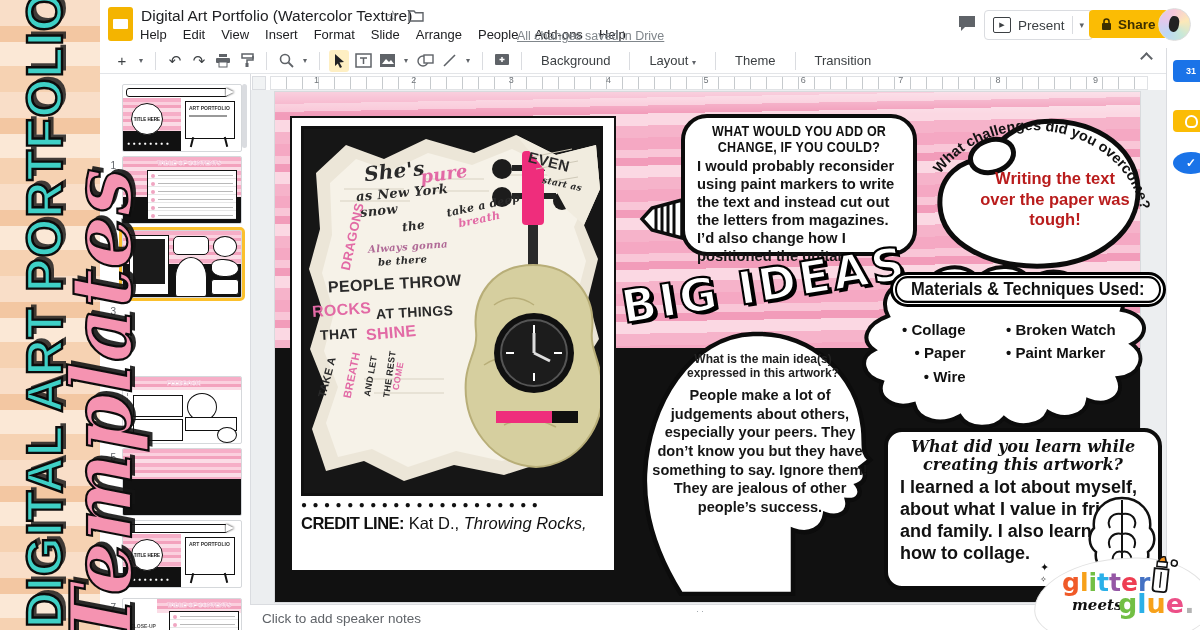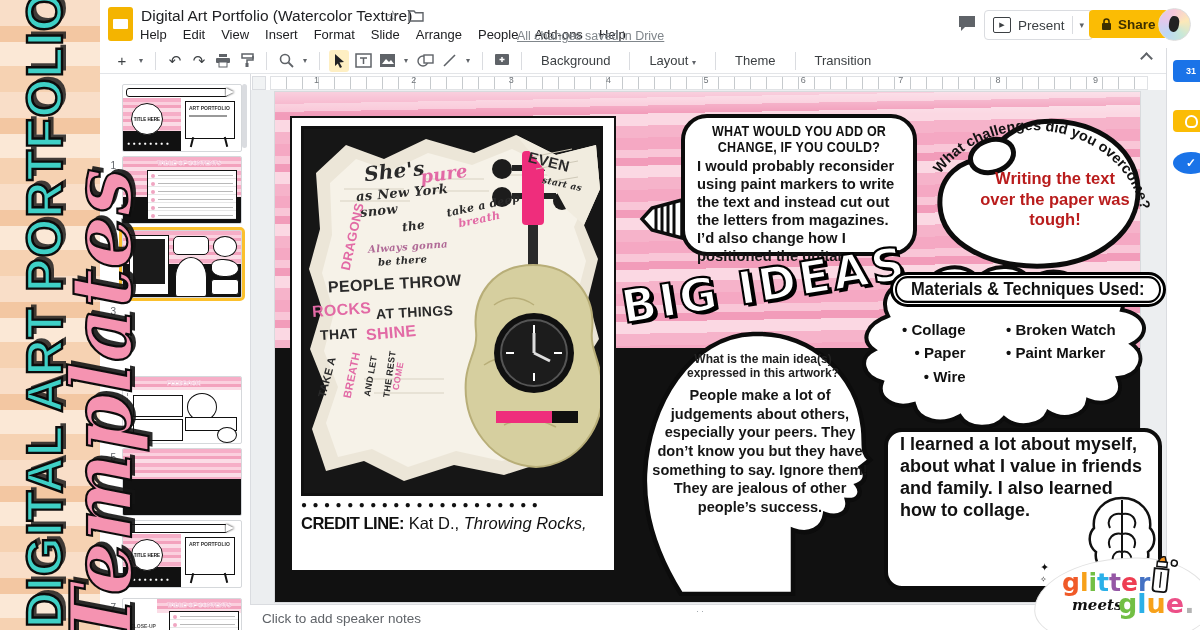--- a/index.html
+++ b/index.html
@@ -390,20 +390,21 @@
     <li>Collage</li>
     <li>Paper</li>
     <li>Wire</li>
   </ul>
 <ul class="abs mat-col" style="left:1006px;top:318px;">
     <li>Broken Watch</li>
     <li>Paint Marker</li>
   </ul>
 
 <div class="abs learn">
+  <h4>What did you learn while creating this artwork?</h4>
   <p>I learned a lot about myself, about what I value in friends and family. I also learned how to collage.</p>
 </div>
 <div class="abs brain-svg">
   <svg width="72" height="84" viewBox="0 0 72 84">
     <path d="M36,4 C18,4 6,18 8,34 C2,40 2,52 10,58 C8,70 18,80 30,78 L36,82 L42,78 C54,80 64,70 62,58 C70,52 70,40 64,34 C66,18 54,4 36,4 Z" fill="#fff" stroke="#111" stroke-width="2.5"></path>
     <path d="M36,6 V80 M36,20 C26,18 20,26 24,34 M36,40 C28,38 20,44 24,54 M36,58 C30,56 24,62 28,70 M36,20 C46,18 52,26 48,34 M36,40 C44,38 52,44 48,54 M36,58 C42,56 48,62 44,70" fill="none" stroke="#111" stroke-width="2"></path>
   </svg>
 </div>
 
 <div class="abs sidepanel">

